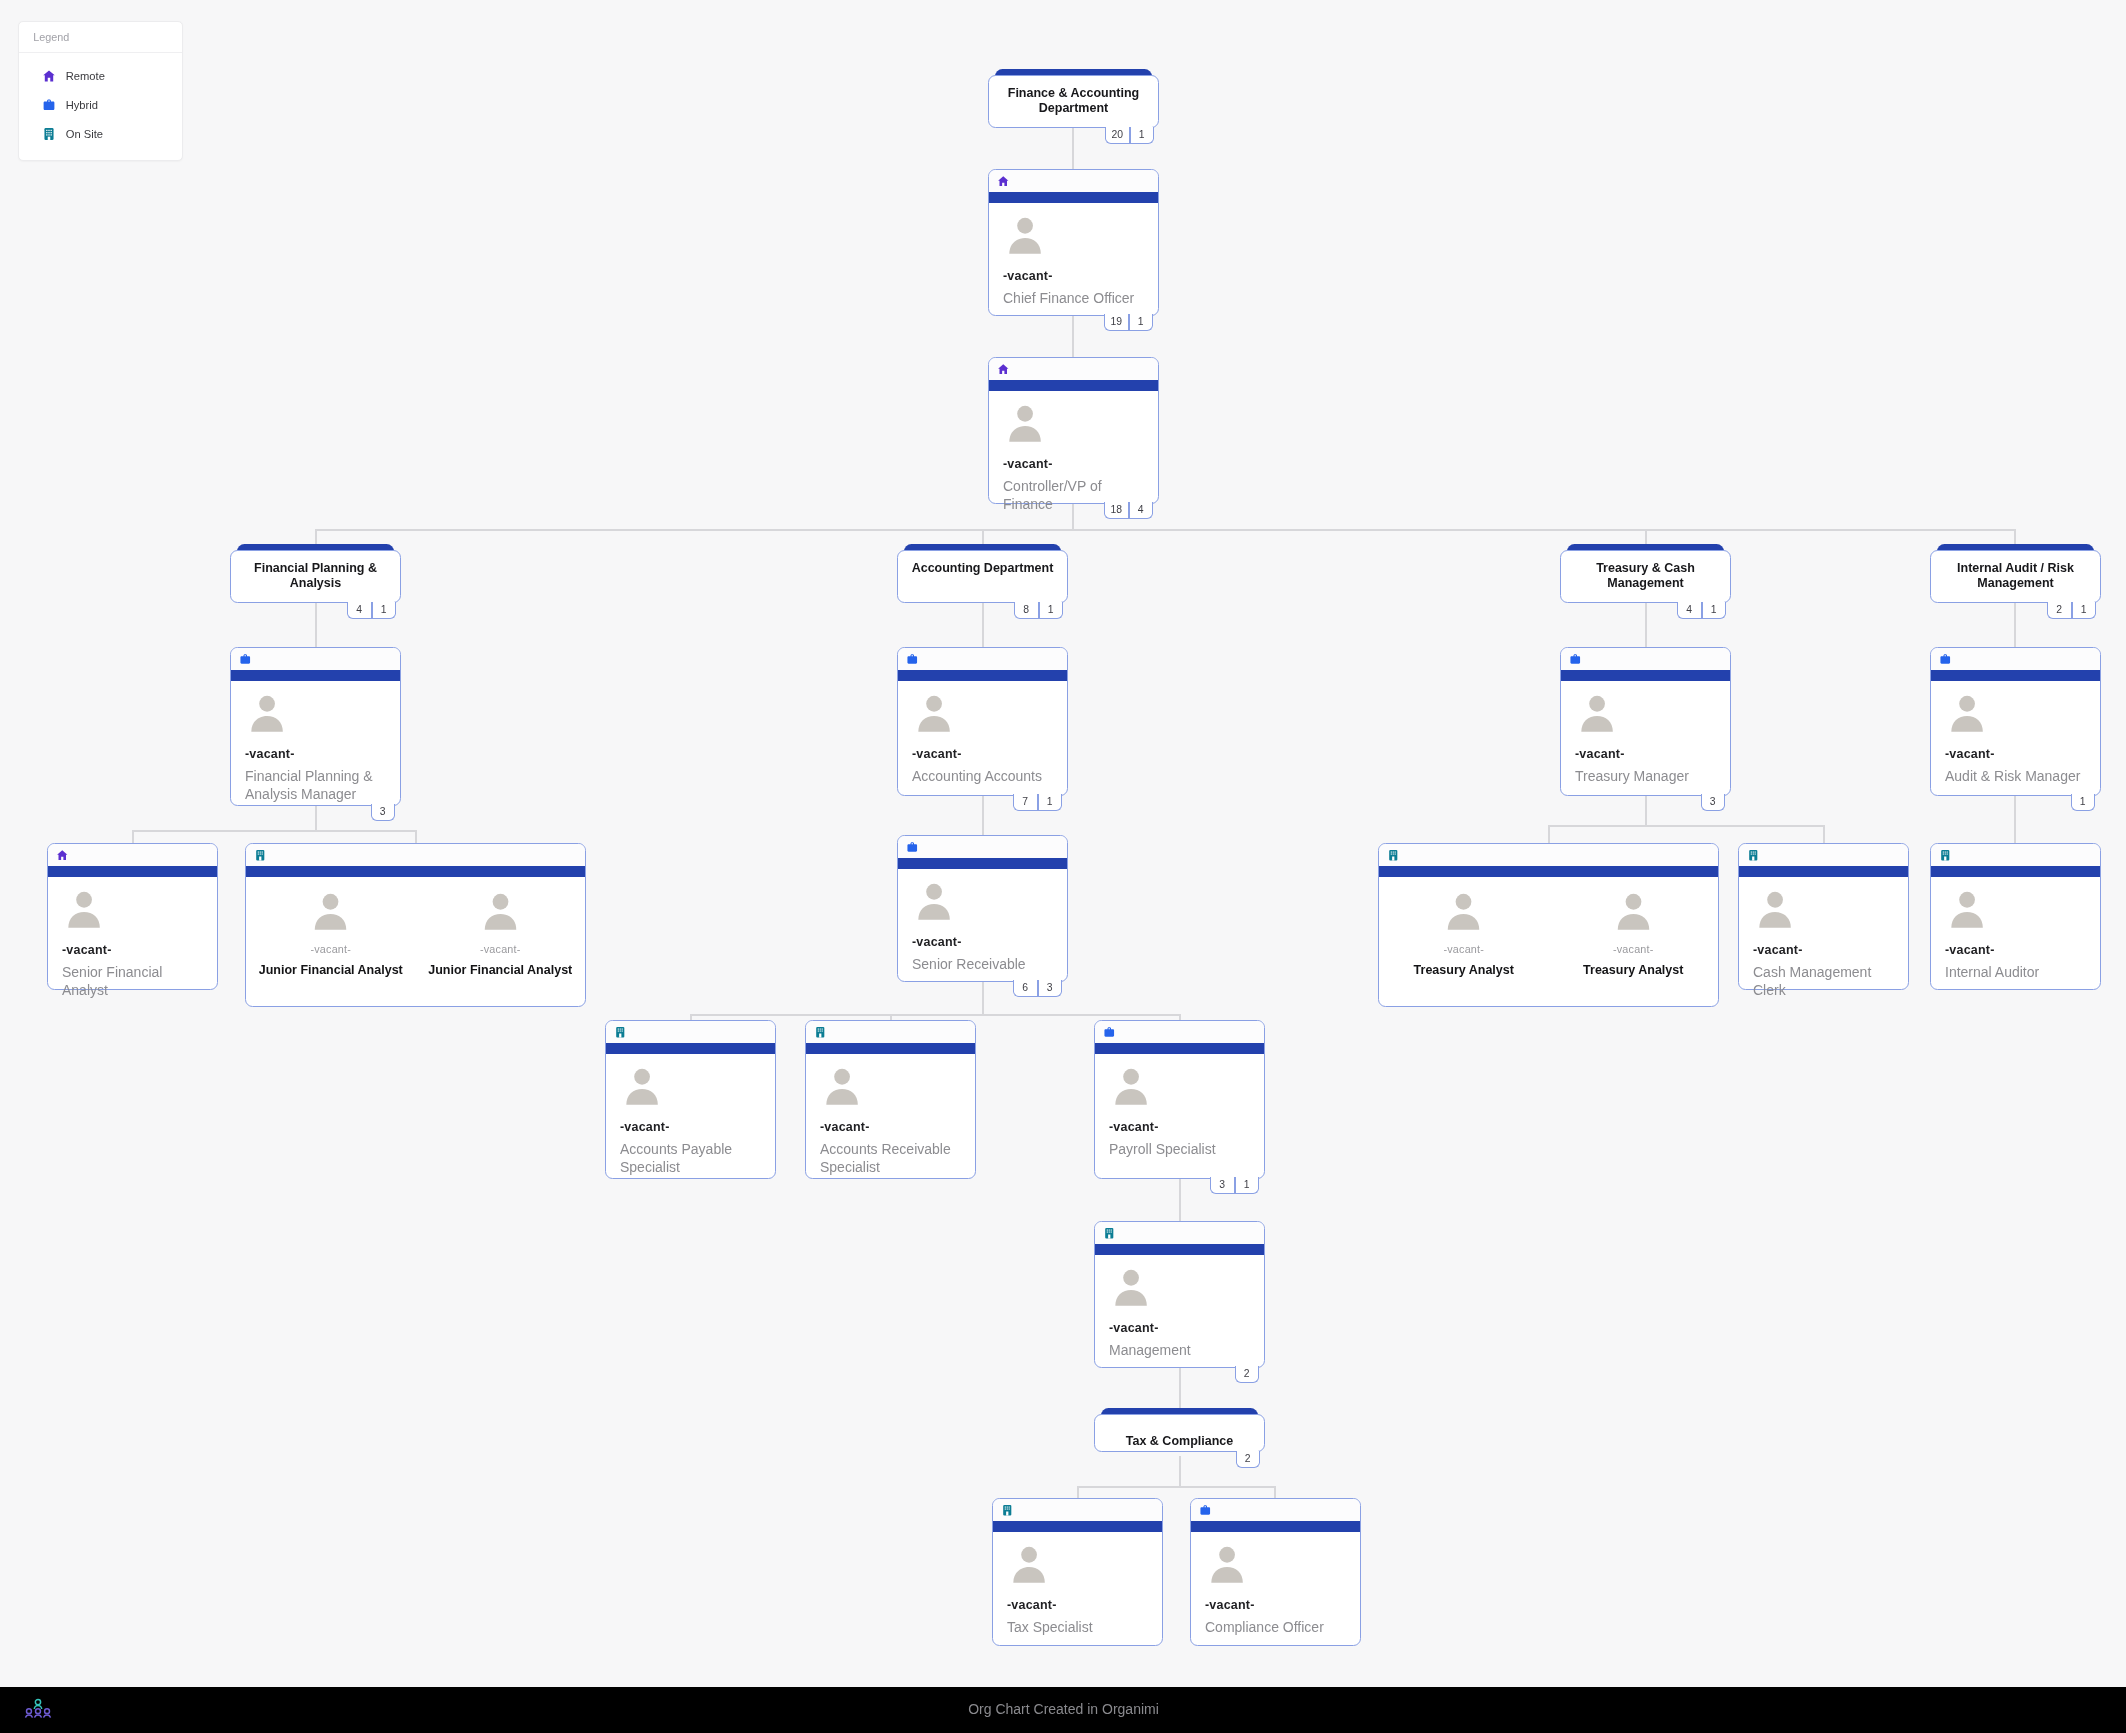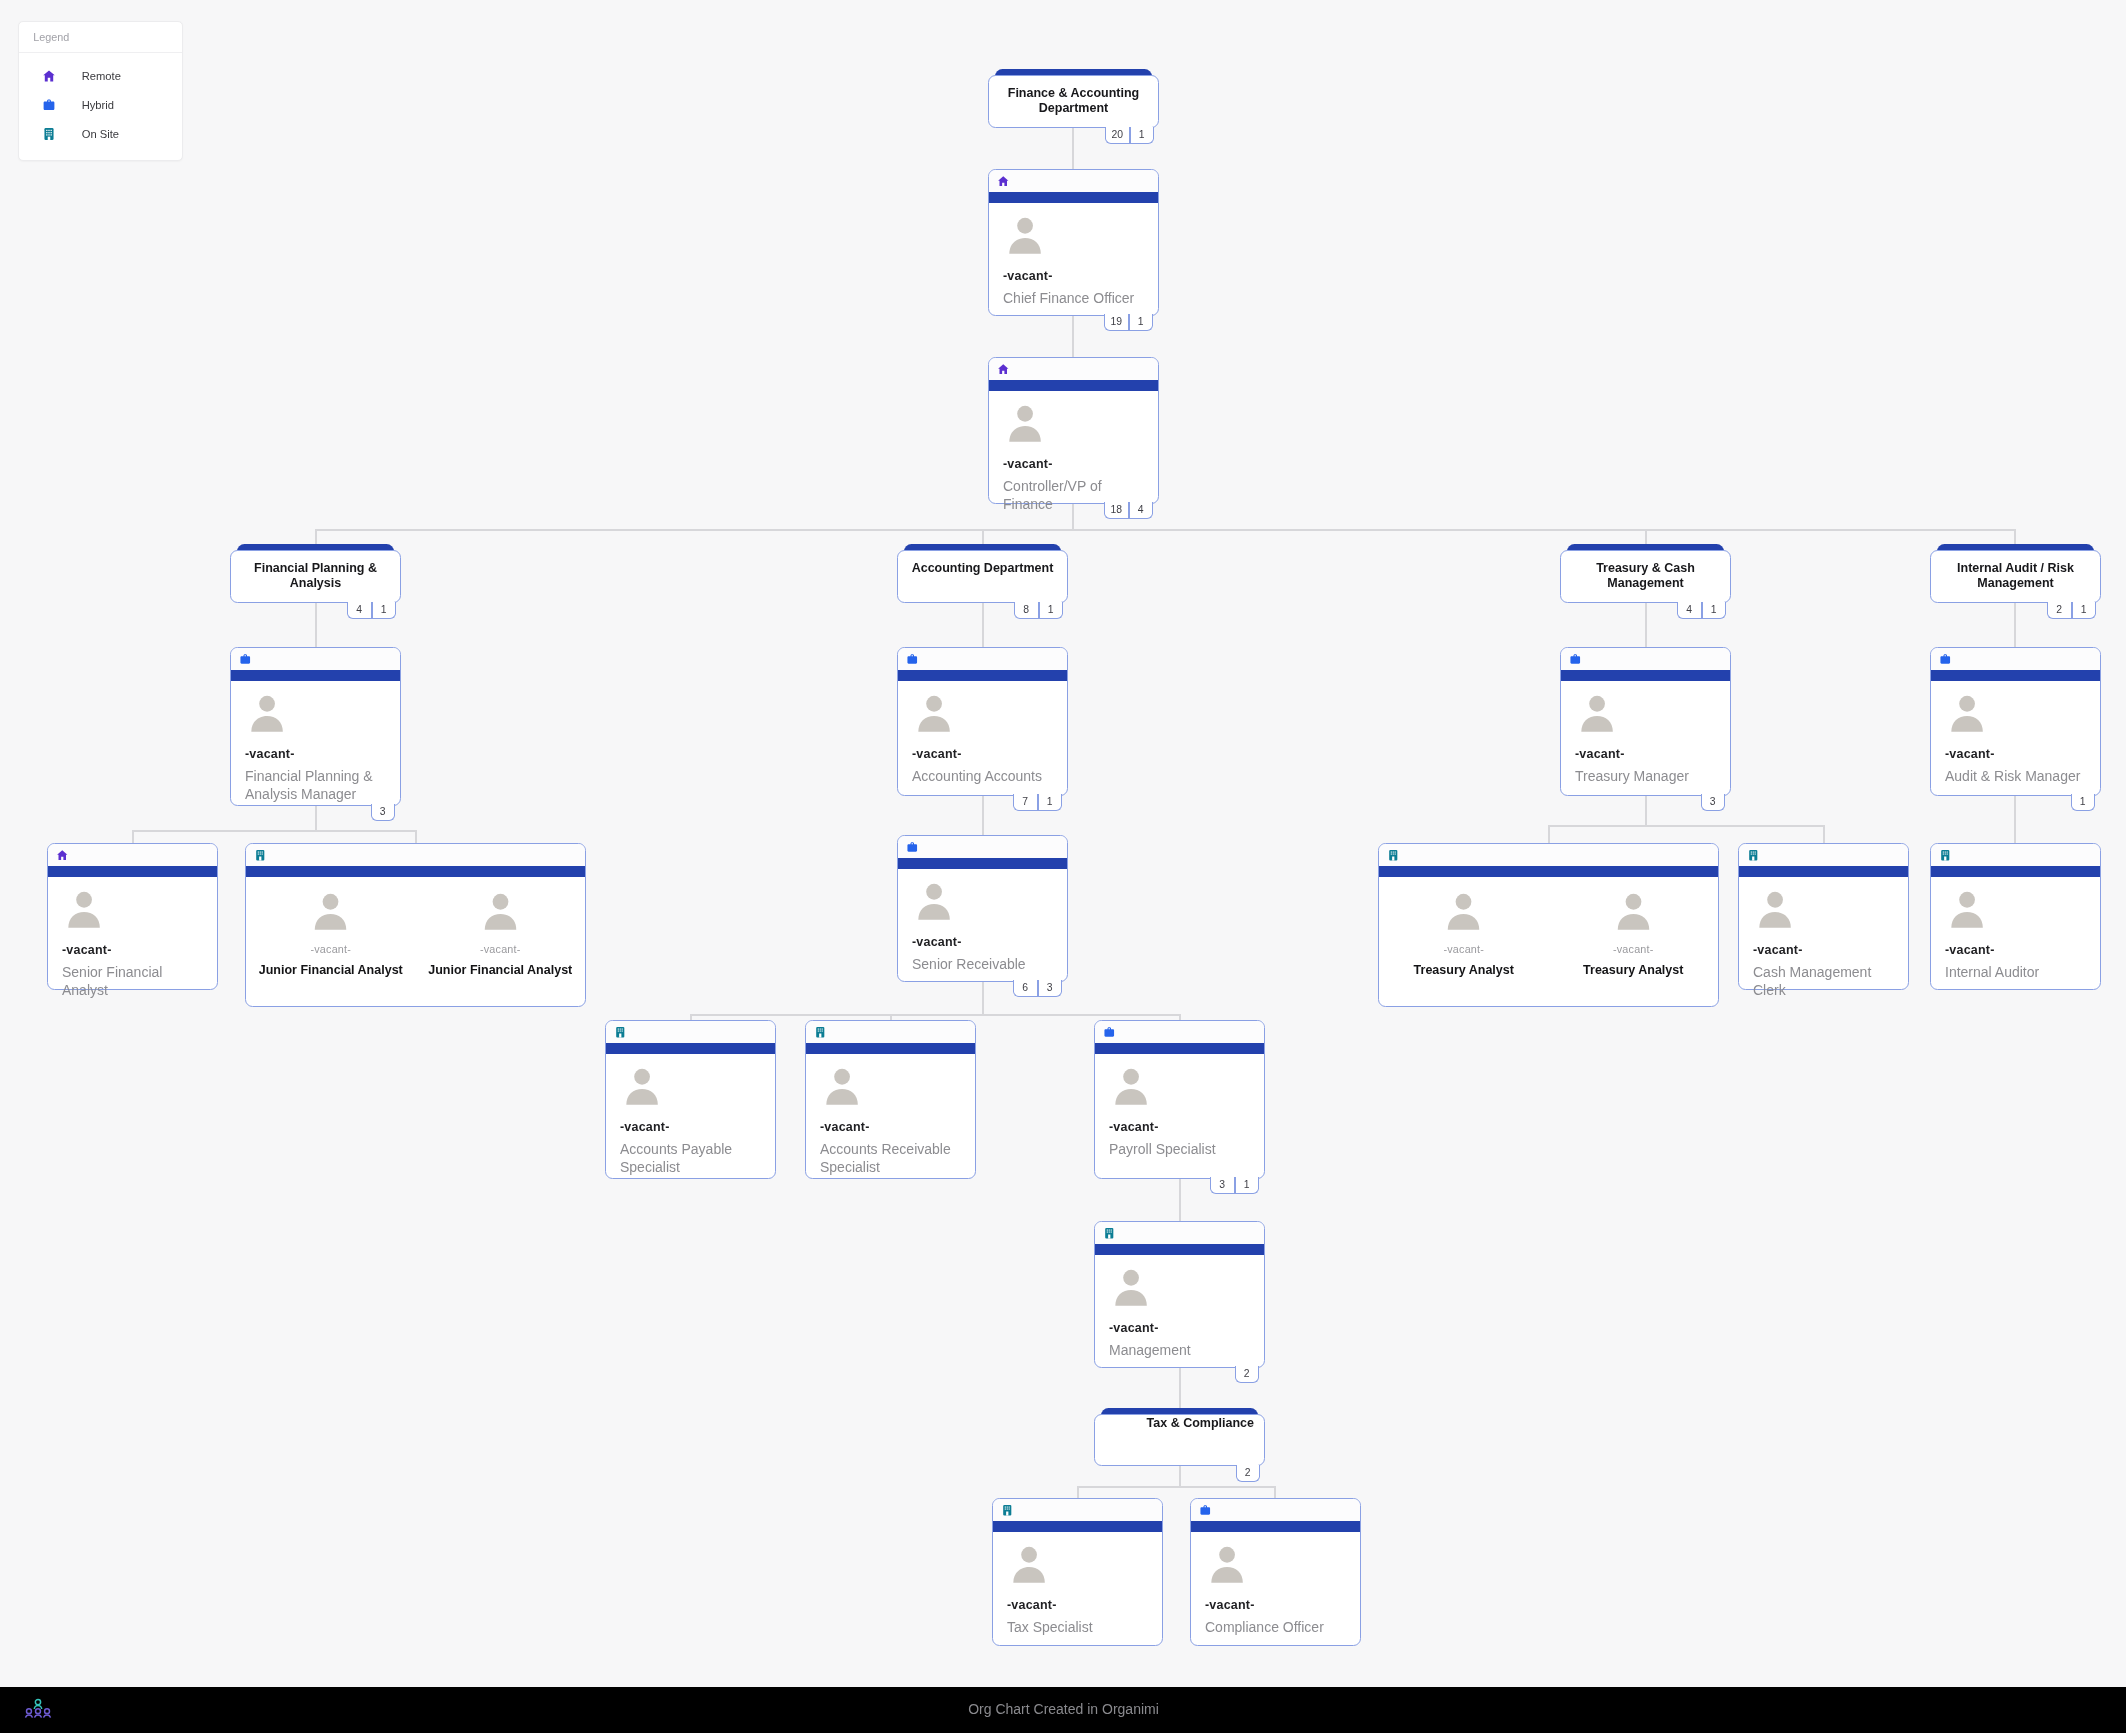--- a/index.html
+++ b/index.html
@@ -10,21 +10,21 @@
     -webkit-font-smoothing:antialiased;
   }
   
   .vl,.hl{position:absolute;background:#d7d7da;}
   .vl{width:1.7px;}
   .hl{height:1.7px;}
   
   .legend{position:absolute;left:18.3px;top:21px;width:163px;background:#fff;border:0.8px solid #ececee;border-radius:5px;box-shadow:0 0.8px 1.7px rgba(0,0,0,.03);}
   .legend-h{padding:9.1px 14px;font-size:10.8px;color:#a2a2a8;border-bottom:0.8px solid #efeff1;}
   .legend-items{padding:8.3px 0 11.6px;}
-  .legend-item{display:flex;align-items:center;gap:26px;padding:7.5px 0 7.5px 22.4px;font-size:11.2px;color:#3a3a3e;}
+  .legend-item{display:flex;align-items:center;gap:10px;padding:7.5px 0 7.5px 22.4px;font-size:11.2px;color:#3a3a3e;}
   .legend-item svg{width:14px;height:14px;}
   
   .card{position:absolute;box-sizing:border-box;}
   .pcard{background:#fff;border:1.2px solid #8aa0e4;border-radius:7.5px;}
   .strip{height:22.4px;display:flex;align-items:center;padding:0 7.5px;background:#fcfcfd;border-radius:6.6px 6.6px 0 0;}
   .strip svg{width:12.5px;height:12.5px;}
   .bar{height:10.8px;background:#2341ad;}
   .pbody{padding:11.6px 14px 8.3px;}
   .avatar svg{width:47px;height:43px;display:block;}
   .p-name{font-weight:bold;font-size:12.5px;color:#1f1f22;margin-top:10.8px;letter-spacing:0.2px;}
@@ -33,21 +33,21 @@
   .dbody{display:flex;padding-top:14px;}
   .dhalf{flex:1;text-align:center;}
   .dhalf .avatar svg{margin:0 auto;}
   .d-name{font-size:10.8px;color:#9a9a9e;margin-top:9.1px;letter-spacing:0.2px;}
   .d-title{font-weight:bold;font-size:12.5px;color:#141416;margin-top:7.5px;}
   
   .dept{width:171px;}
   .dept .tab{position:absolute;left:6.6px;right:6.6px;top:0;height:15px;background:#2341ad;border-radius:7.5px 7.5px 0 0;}
   .dept .box{position:relative;margin-top:5.8px;background:#fff;border:1.2px solid #8aa0e4;border-radius:7.5px;height:53px;box-sizing:border-box;
     padding:10px 10px 0;text-align:center;font-weight:bold;font-size:12.5px;color:#18181b;line-height:1.25;}
-  .dept.small .box{height:52px;padding-top:1px;text-align:right;}
+  .dept.small .box{height:38px;padding-top:19px;}
   
   .counts{position:absolute;right:5px;top:100%;margin-top:-0.8px;display:flex;z-index:2;}
   .ct{min-width:12.5px;padding:1.7px 5px 3.3px;background:#fff;border:1.2px solid #8aa0e4;border-top:none;font-size:10.4px;color:#3f3f46;text-align:center;}
   .ct.l{border-radius:0 0 0 5.8px;border-right-width:0.6px;}
   .ct.r{border-radius:0 0 5.8px 0;border-left-width:0.6px;}
   .ct.s{border-radius:0 0 5.8px 5.8px;}
   
   .footer{position:absolute;left:0;right:0;bottom:0;height:47px;background:#000000;}
   .footer-text{position:absolute;left:0;right:0;top:14px;text-align:center;font-size:14px;color:#8a8a8e;}
   .footer-logo{position:absolute;left:23px;top:10.8px;}

